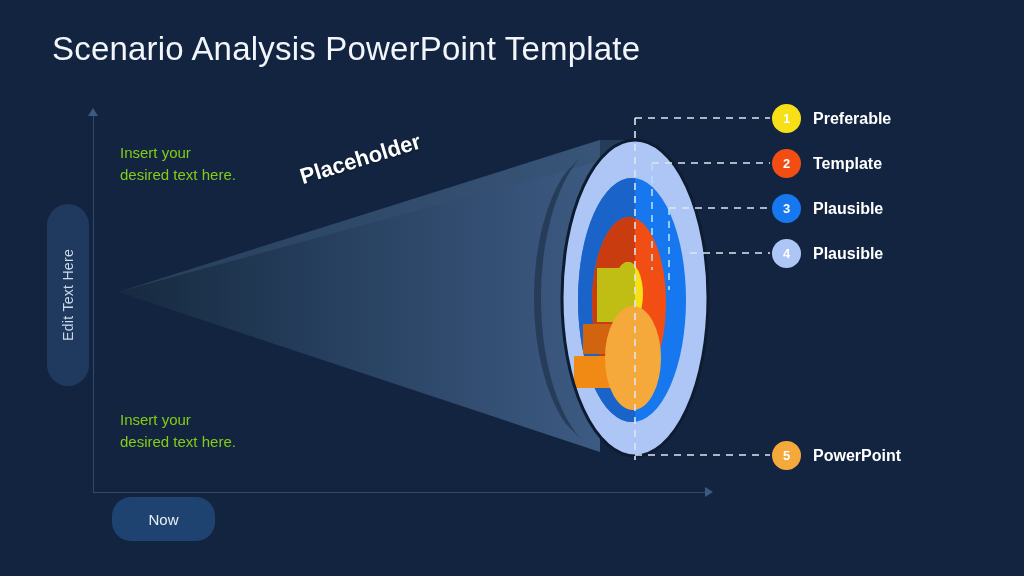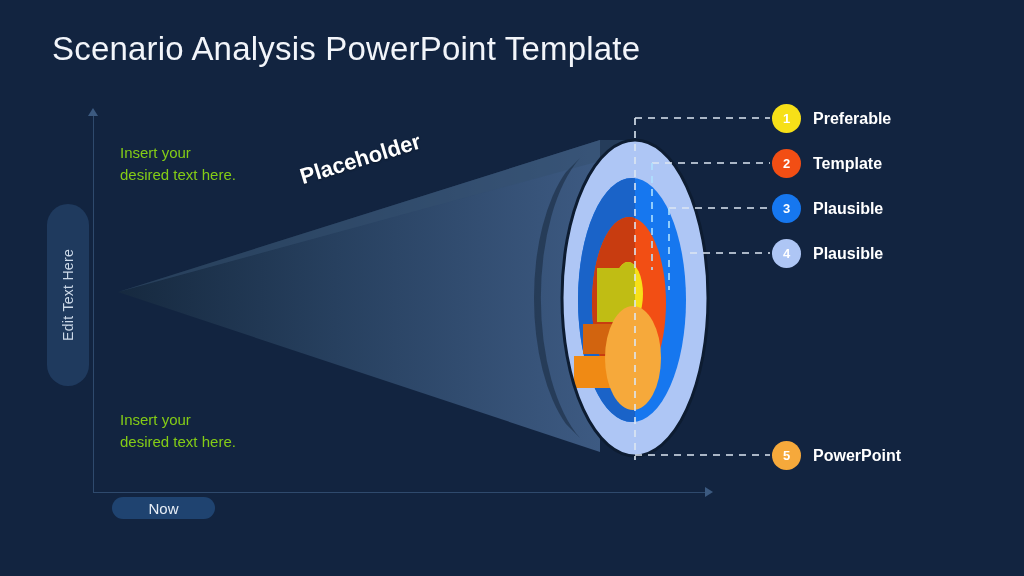--- a/index.html
+++ b/index.html
@@ -62,21 +62,21 @@
   
   #ph-label {
     position:absolute; left:297px; top:165px;
     font-size:22px; font-weight:bold; color:#ffffff;
     transform:rotate(-17deg); transform-origin:left top;
     text-shadow:0 1px 2px rgba(0,0,0,.35);
   }
 
   
   .hpill {
-    position:absolute; top:497px; height:22px; border-radius:19px;
+    position:absolute; top:497px; height:44px; border-radius:19px;
     background:#1f4370; display:flex; align-items:center; justify-content:center;
     font-size:15px; color:#e8eef6;
   }
   #btn-now { left:112px; width:103px; }
   #btn-future { left:597px; width:107px; }
 
   
   #figure { position:absolute; left:0; top:0; width:1024px; height:576px; }
 
   

